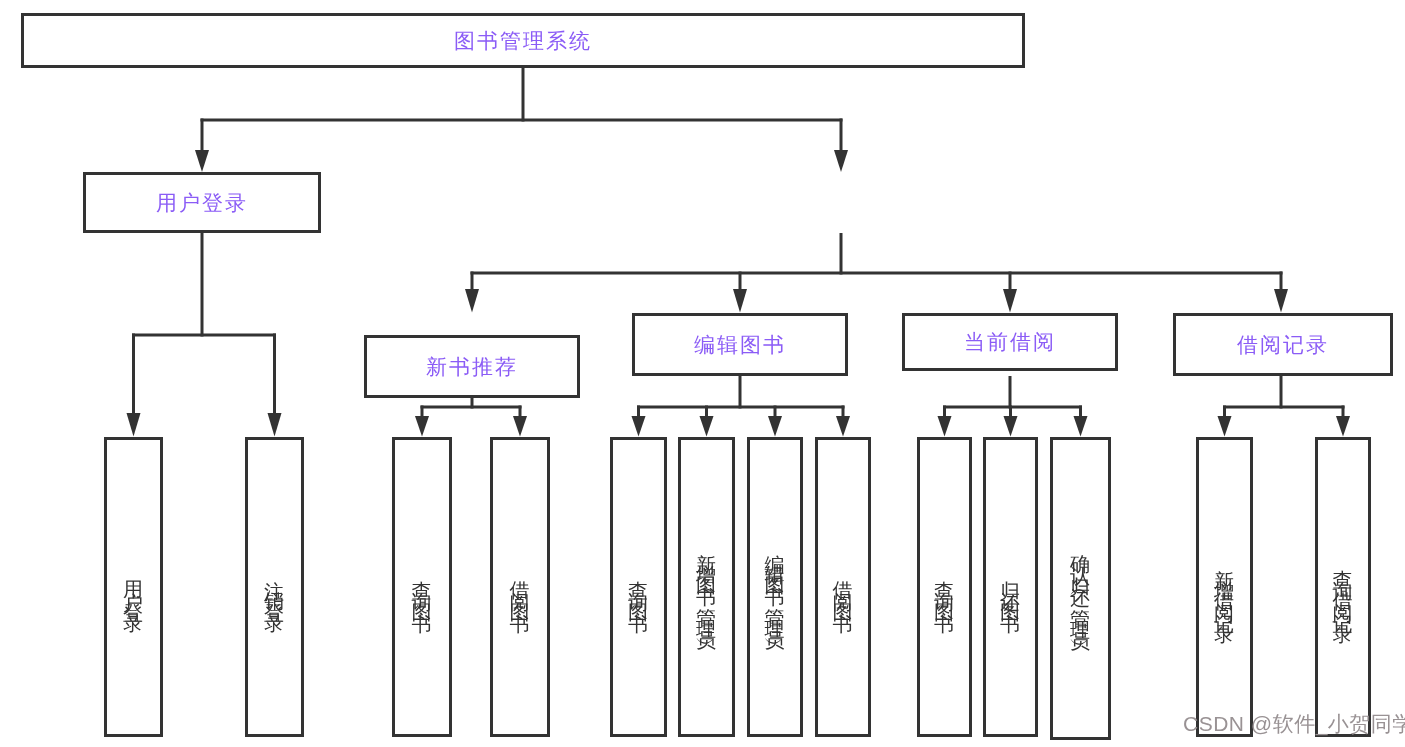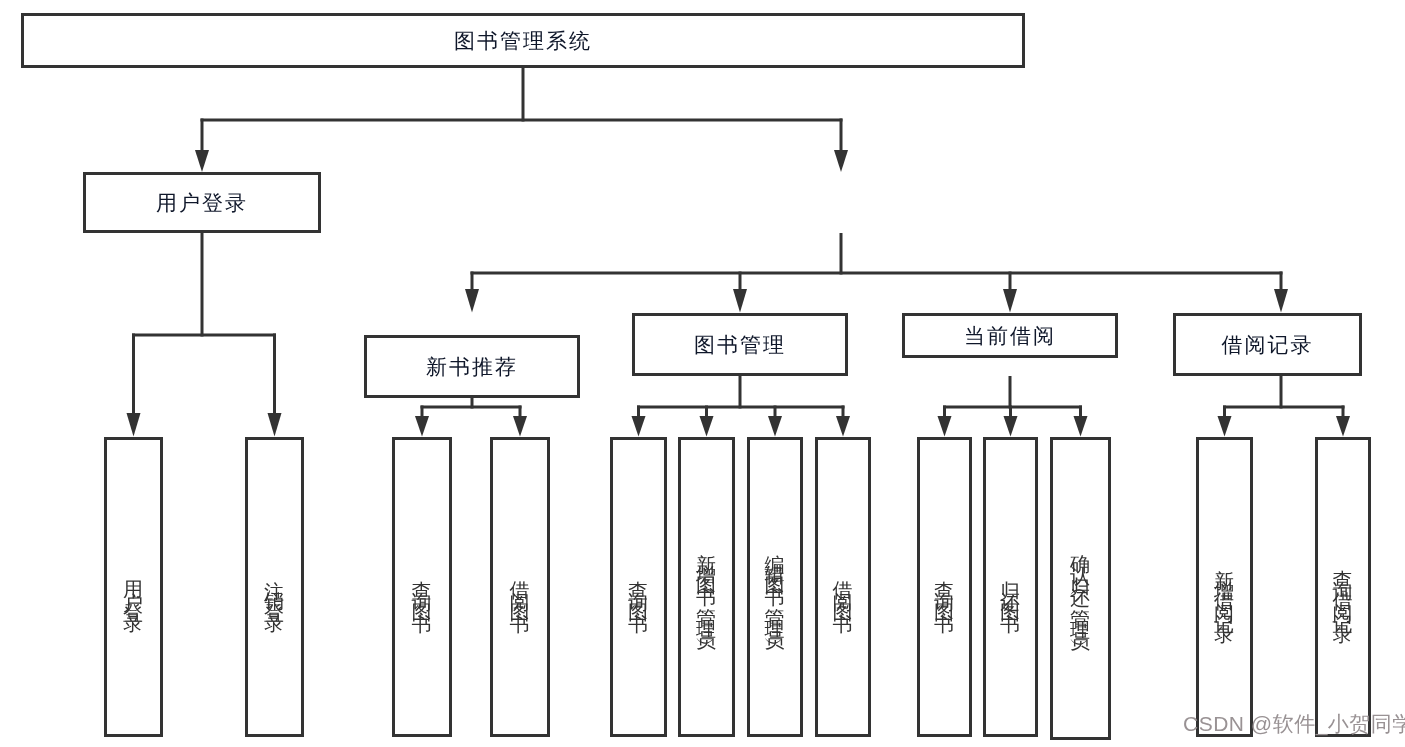--- a/index.html
+++ b/index.html
@@ -29,21 +29,21 @@
     display: flex;
     align-items: center;
     justify-content: center;
     color: #333333;
     z-index: 2;
   }
   .hlabel {
     font-size: 21px;
     letter-spacing: 2px;
     white-space: nowrap;
-    color: #0f172a;
+    color: #8b5cf6;
   }
   .vlabel {
     writing-mode: vertical-rl;
     text-orientation: mixed;
     font-size: 20px;
     letter-spacing: 11px;
     line-height: 1;
     white-space: nowrap;
     color: #333333;
   }
@@ -136,26 +136,26 @@
   </div>
 
   <div class="node" style="left:83px; top:172px; width:238px; height:61px;">
     <span class="hlabel">用户登录</span>
   </div>
 
   <div class="node" style="left:364px; top:313px; width:216px; height:63px;margin-top:22px;">
     <span class="hlabel">新书推荐</span>
   </div>
   <div class="node" style="left:632px; top:313px; width:216px; height:63px;">
-    <span class="hlabel">图书管理</span>
-  </div>
-  <div class="node" style="left:902px; top:313px; width:216px; height:45px;">
+    <span class="hlabel">编辑图书</span>
+  </div>
+  <div class="node" style="left:902px; top:313px; width:216px; height:58px;">
     <span class="hlabel">当前借阅</span>
   </div>
-  <div class="node" style="left:1173px; top:313px; width:189px; height:63px;justify-content:center;">
+  <div class="node" style="left:1173px; top:313px; width:220px; height:63px;justify-content:center;">
     <span class="hlabel">借阅记录</span>
   </div>
 
   <div class="node" style="left:104px; top:437px; width:59px; height:300px;">
     <span class="vlabel">用户登录</span>
   </div>
   <div class="node" style="left:245px; top:437px; width:59px; height:300px;">
     <span class="vlabel">注销登录</span>
   </div>
 

